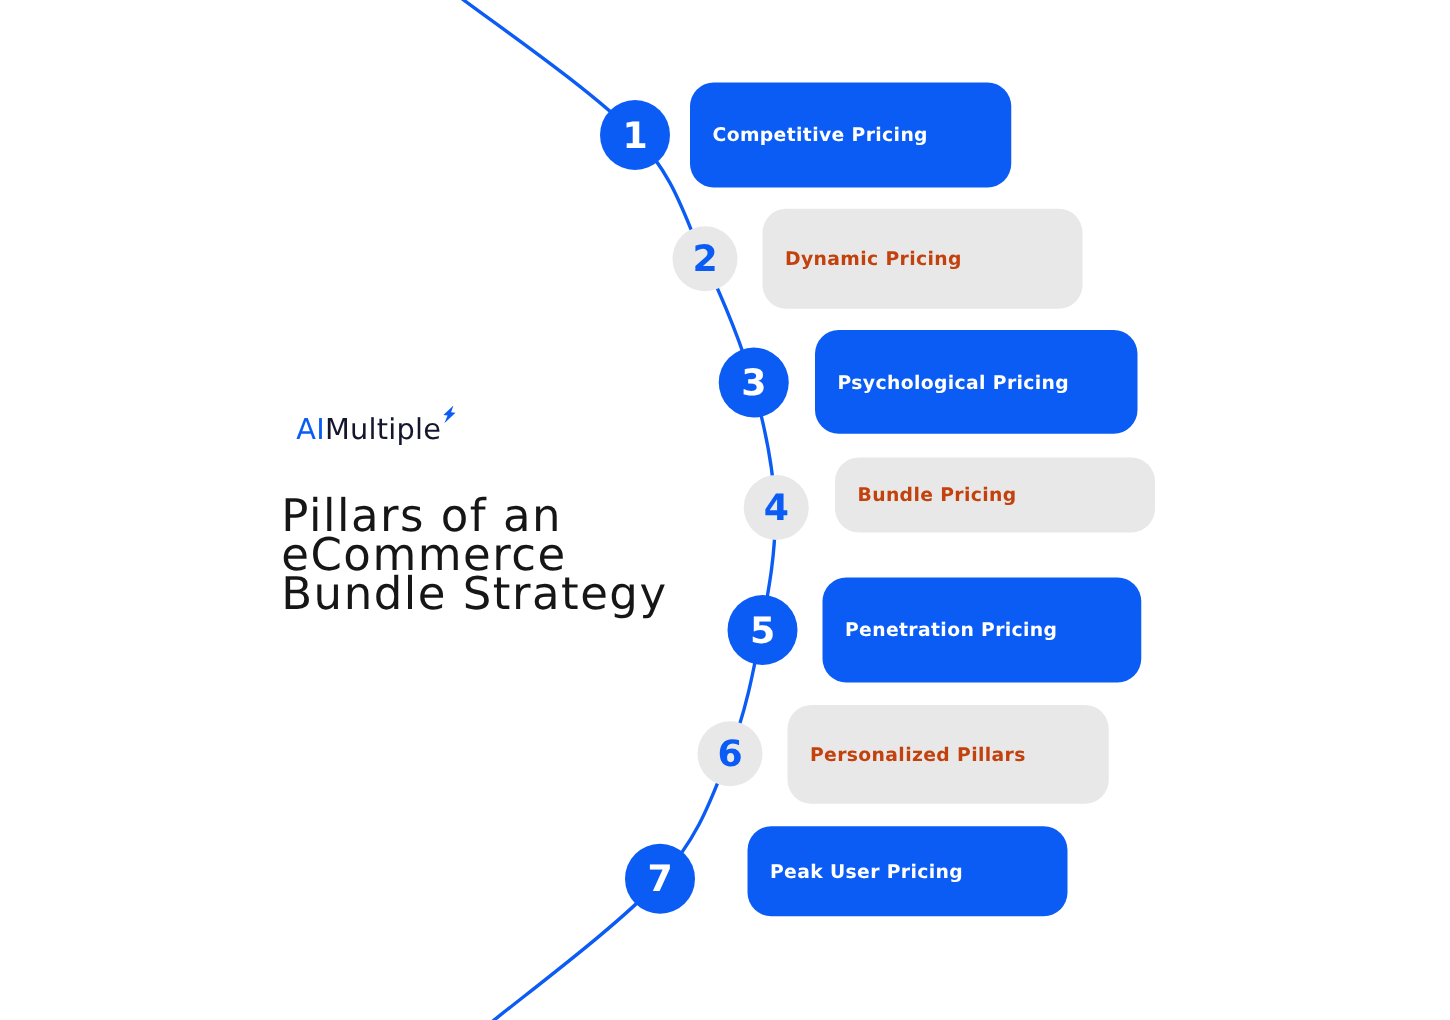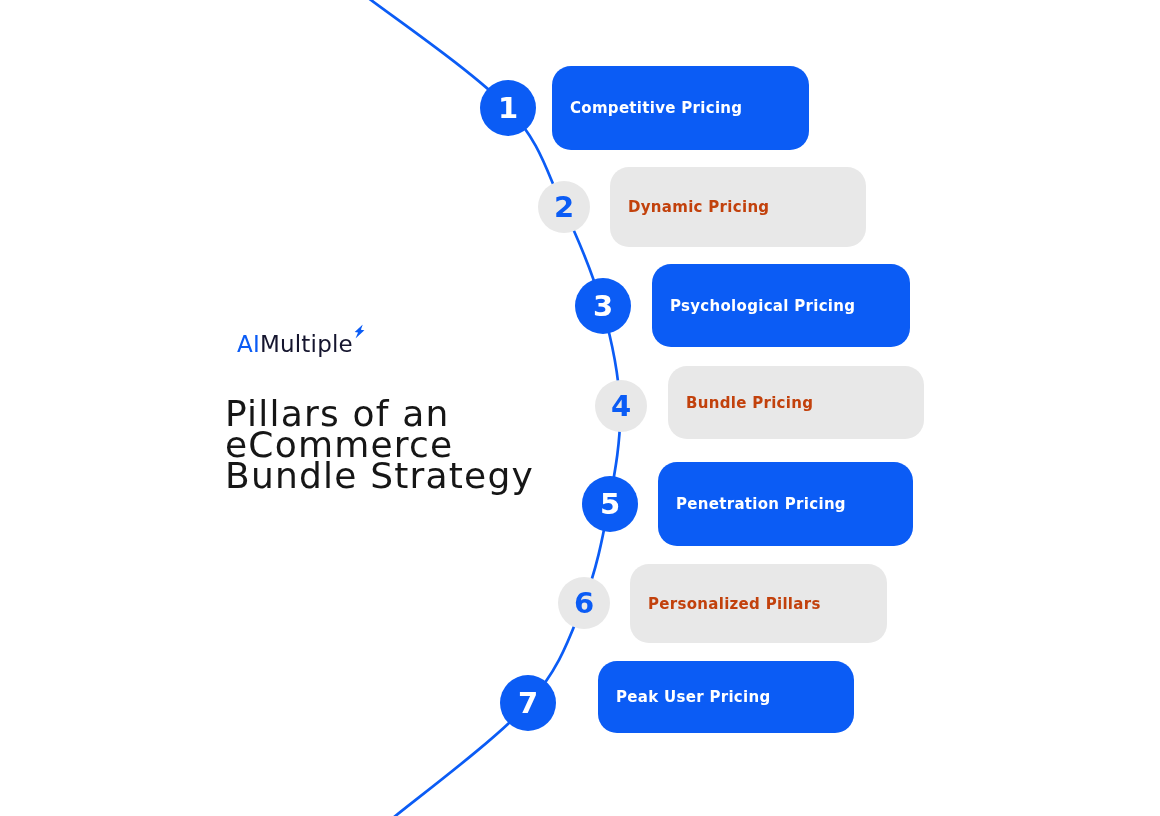--- a/index.html
+++ b/index.html
@@ -100,21 +100,21 @@
   <div class="num-circle blue" style="left:575px;top:278px;">
       <span>3</span>
     </div>
   <div class="pill blue" style="left:652px;top:264px;width:258px;height:83px;">
       <span>Psychological Pricing</span>
     </div>
 
   <div class="num-circle gray" style="left:595px;top:380px;">
       <span>4</span>
     </div>
-  <div class="pill gray" style="left:668px;top:366px;width:256px;height:73px;">
+  <div class="pill gray" style="left:668px;top:366px;width:256px;height:60px;">
       <span>Bundle Pricing</span>
     </div>
 
   <div class="num-circle blue" style="left:582px;top:476px;">
       <span>5</span>
     </div>
   <div class="pill blue" style="left:658px;top:462px;width:255px;height:84px;">
       <span>Penetration Pricing</span>
     </div>
 

